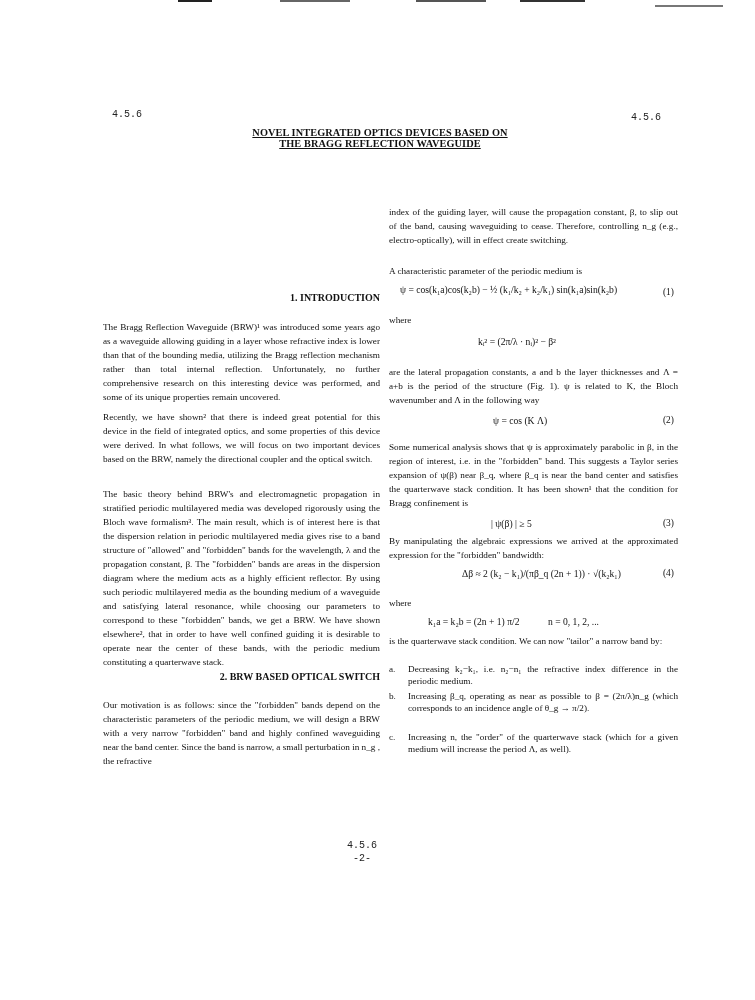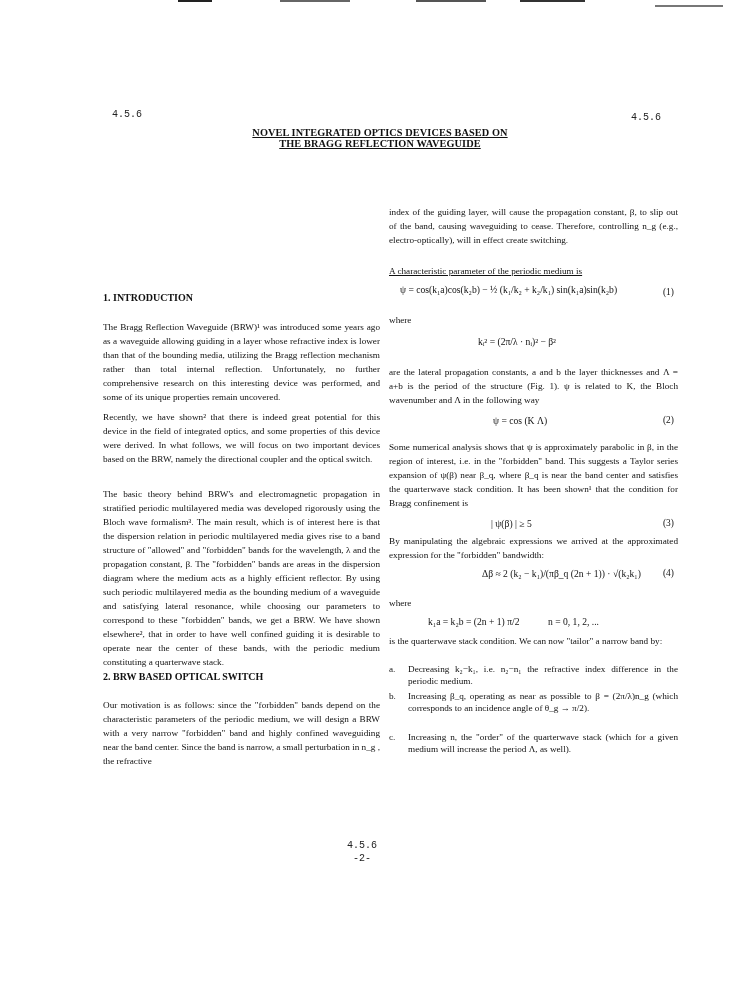--- a/index.html
+++ b/index.html
@@ -13,21 +13,21 @@
     .pagenum-right { position: absolute; left: 631px; top: 112px; }
     .title-block { position: absolute; left: 150px; width: 460px; top: 127px; text-align: center; }
     .title-line { font-weight: bold; font-size: 10.3px; letter-spacing: 0.1px; line-height: 11px; }
     .title-line u { }
     .authors { font-size: 9.6px; margin-top: 13px; line-height: 12px; }
     .affil { font-size: 9.2px; line-height: 12px; }
     .col { position: absolute; font-size: 9.2px; line-height: 14px; text-align: justify; }
     .col-left { left: 103px; width: 277px; }
     .col-right { left: 389px; width: 289px; }
     .col p { margin: 0; }
-    .heading { font-weight: bold; font-size: 10px; text-align: left; }
+    .heading { font-weight: bold; font-size: 10px; text-align: right; }
     .eq { position: absolute; font-size: 9.6px; white-space: nowrap; }
     .eqnum { position: absolute; font-size: 9.4px; }
     .list-item { position: absolute; font-size: 9.2px; line-height: 11.8px; }
     .list-item .marker { position: absolute; left: 0; }
     .list-item .body { position: absolute; left: 19px; width: 270px; text-align: justify; }
     .footer { position: absolute; left: 342px; text-align: center; width: 40px; }
   </style>
 </head>
 <body>
 
@@ -60,21 +60,21 @@
 <div class="col col-left" style="top:670px;">
   <div class="heading">2. BRW BASED OPTICAL SWITCH</div>
 </div>
 <div class="col col-left" style="top:698px;">
   <p>Our motivation is as follows: since the "forbidden" bands depend on the characteristic parameters of the periodic medium, we will design a BRW with a very narrow "forbidden" band and highly confined waveguiding near the band center. Since the band is narrow, a small perturbation in n_g , the refractive</p>
 </div>
 
 <div class="col col-right" style="top:205px;">
   <p>index of the guiding layer, will cause the propagation constant, β, to slip out of the band, causing waveguiding to cease. Therefore, controlling n_g (e.g., electro-optically), will in effect create switching.</p>
 </div>
-<div class="col col-right" style="top:264px;text-decoration:underline;">
+<div class="col col-right" style="top:264px;">
   <p>A characteristic parameter of the periodic medium is</p>
 </div>
 <div class="eq" style="left:400px;top:284px;">
   <span>ψ = cos(k₁a)cos(k₂b) − ½ (k₁/k₂ + k₂/k₁) sin(k₁a)sin(k₂b)</span>
 </div>
 <div class="eqnum" style="left:663px;top:287px;">(1)</div>
 
 <div class="col col-right" style="top:313px;">
   <p>where</p>
 </div>
@@ -94,21 +94,21 @@
   <p>Some numerical analysis shows that ψ is approximately parabolic in β, in the region of interest, i.e. in the "forbidden" band. This suggests a Taylor series expansion of ψ(β) near β_q, where β_q is near the band center and satisfies the quarterwave stack condition. It has been shown¹ that the condition for Bragg confinement is</p>
 </div>
 <div class="eq" style="left:491px;top:518px;">
   <span>| ψ(β) | ≥ 5</span>
 </div>
 <div class="eqnum" style="left:663px;top:518px;">(3)</div>
 
 <div class="col col-right" style="top:534px;">
   <p>By manipulating the algebraic expressions we arrived at the approximated expression for the "forbidden" bandwidth:</p>
 </div>
-<div class="eq" style="left:482px;top:568px;text-align:center;">
+<div class="eq" style="left:462px;top:568px;text-align:center;">
   <span>Δβ ≈ 2 (k₂ − k₁)/(πβ_q (2n + 1)) · √(k₂k₁)</span>
 </div>
 <div class="eqnum" style="left:663px;top:568px;">(4)</div>
 
 <div class="col col-right" style="top:596px;">
   <p>where</p>
 </div>
 <div class="eq" style="left:428px;top:616px;">
   <span>k₁a = k₂b = (2n + 1) π/2</span>
 </div>

